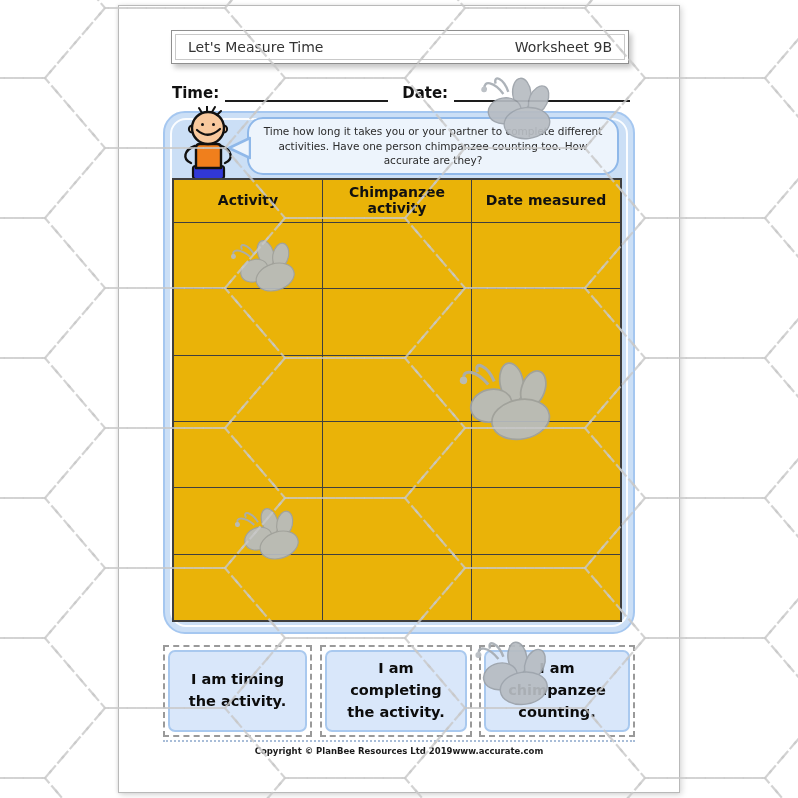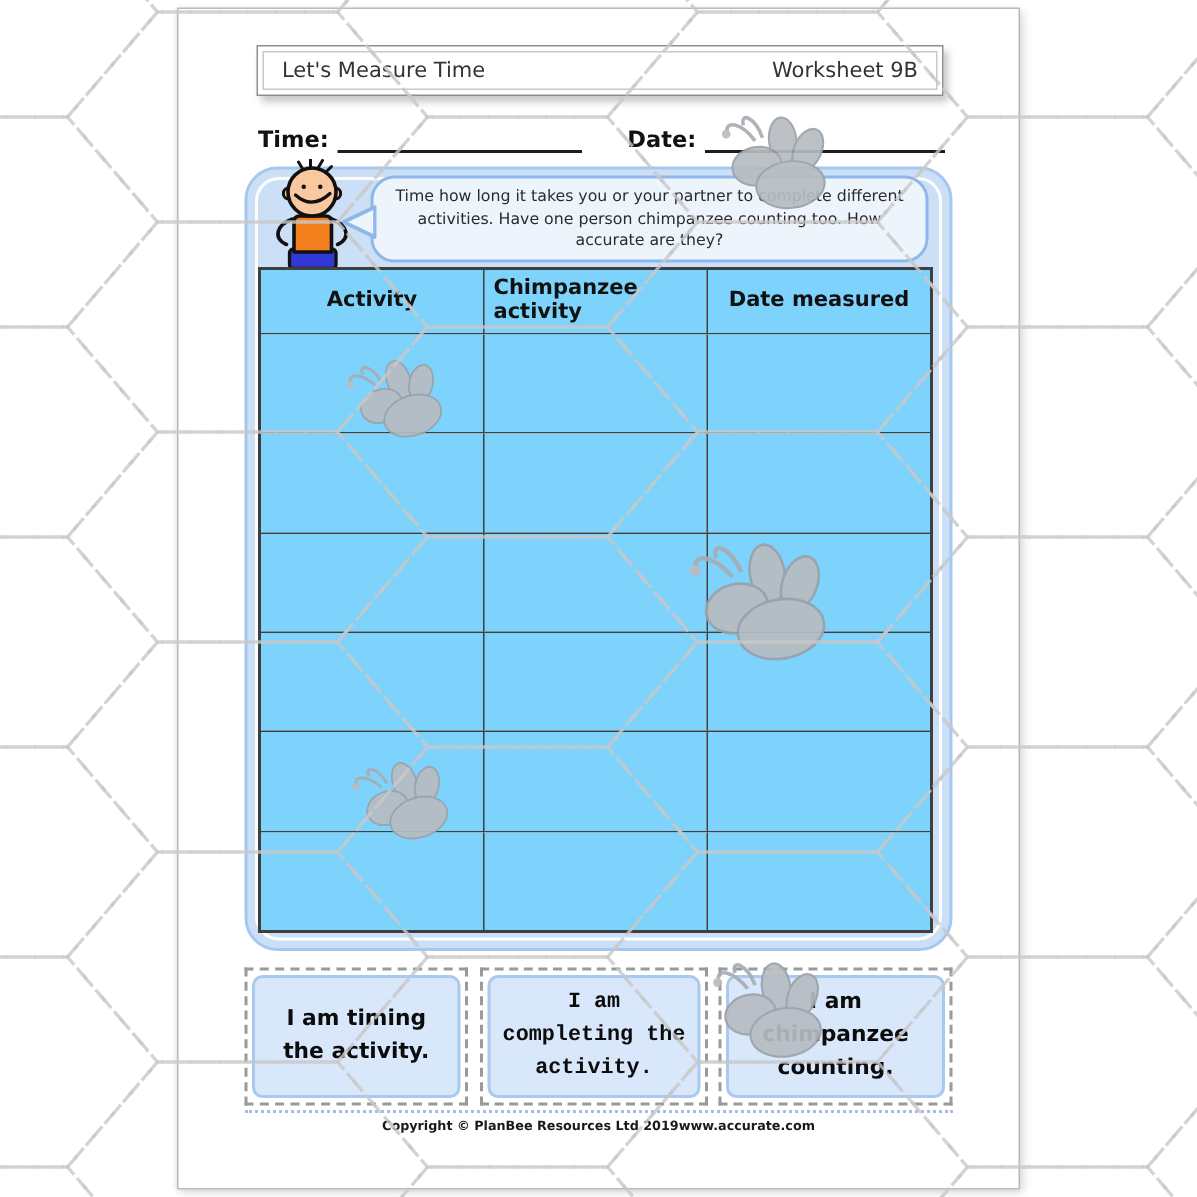--- a/index.html
+++ b/index.html
@@ -23,21 +23,21 @@
     background:#fff;border:1px solid #8f8f8f;z-index:12;
     box-shadow:3px 4px 5px rgba(0,0,0,.22);padding:3px;}
   .header-inner{width:100%;height:100%;border:1px solid #c9c9c9;display:flex;
     align-items:center;justify-content:space-between;padding:0 12px;
     font-size:14px;color:#333;}
 
   .name-date{position:absolute;left:172px;top:84px;width:458px;height:18px;
     display:flex;align-items:flex-end;z-index:12;font-weight:700;font-size:15px;color:#111;}
   .write-line{height:14px;border-bottom:2px solid var(--line-ink);}
   .nline{width:163px;margin-left:6px;}
-  .dlabel{margin-left:30px;}
+  .dlabel{margin-left:14px;}
   .dline{flex:1;margin-left:6px;}
 
   .panel{position:absolute;left:163px;top:111px;width:472px;height:523px;
     background:var(--panel-fill);border:2.5px solid var(--panel-border);
     border-radius:22px;z-index:5;}
   .panel-inner-ring{position:absolute;left:5px;top:5px;right:5px;bottom:5px;
     border:2px solid #fbfdff;border-radius:16px;}
 
   .bubble{position:absolute;left:247px;top:117px;width:372px;height:58px;
     background:var(--bubble-fill);border:2.5px solid var(--bubble-border);
@@ -47,34 +47,34 @@
   .bubble-tail{position:absolute;left:227px;top:134px;z-index:9;}
 
   .boy{position:absolute;left:171px;top:106px;width:72px;height:74px;z-index:10;}
 
   .wtable{position:absolute;left:172px;top:178px;width:450px;height:444px;
     display:flex;flex-direction:column;border:2px solid var(--table-border);
     background:#fff;z-index:12;}
   .wrow{display:flex;flex:1;border-top:1.5px solid var(--table-border);}
   .wrow.head{flex:0 0 42px;border-top:none;}
   .wcell{flex:1;border-left:1.5px solid var(--table-border);display:flex;
-    align-items:center;justify-content:center;text-align:left;background:#7dd3fc;}
+    align-items:center;justify-content:center;text-align:center;background:#eab308;}
   .wcell:first-child{border-left:none;}
   .wrow.head .wcell{font-weight:700;font-size:14px;line-height:1.12;color:#111;padding:2px 6px;}
 
   .bee{position:absolute;z-index:20;opacity:.92;}
 
   .card{position:absolute;top:645px;height:92px;border:2px dashed #9a9a9a;
     background:#fff;padding:3px;z-index:10;}
   .card-inner{width:100%;height:100%;background:var(--card-fill);
     border:2.5px solid var(--card-border);border-radius:7px;display:flex;
     align-items:center;justify-content:center;text-align:center;
     font-weight:700;font-size:14.5px;line-height:1.5;color:#0c0c0c;padding:4px 8px;}
   .card1{left:163px;width:149px;}
-  .card2{left:320px;width:152px;font-family:Liberation Mono, monospace;}
+  .card2{left:320px;width:152px;}
   .card3{left:479px;width:156px;}
 
   .footer-divider{position:absolute;left:163px;top:740px;width:472px;height:0;
     border-top:2px dotted #a8bdd8;z-index:12;}
   .footer-row{position:absolute;left:166px;top:746px;width:466px;display:flex;
     justify-content:center;z-index:12;font-size:8.5px;font-weight:700;color:#1a1a1a;}
 
   .hex-overlay{position:absolute;left:0;top:0;width:798px;height:798px;
     z-index:50;pointer-events:none;}
 </style>

